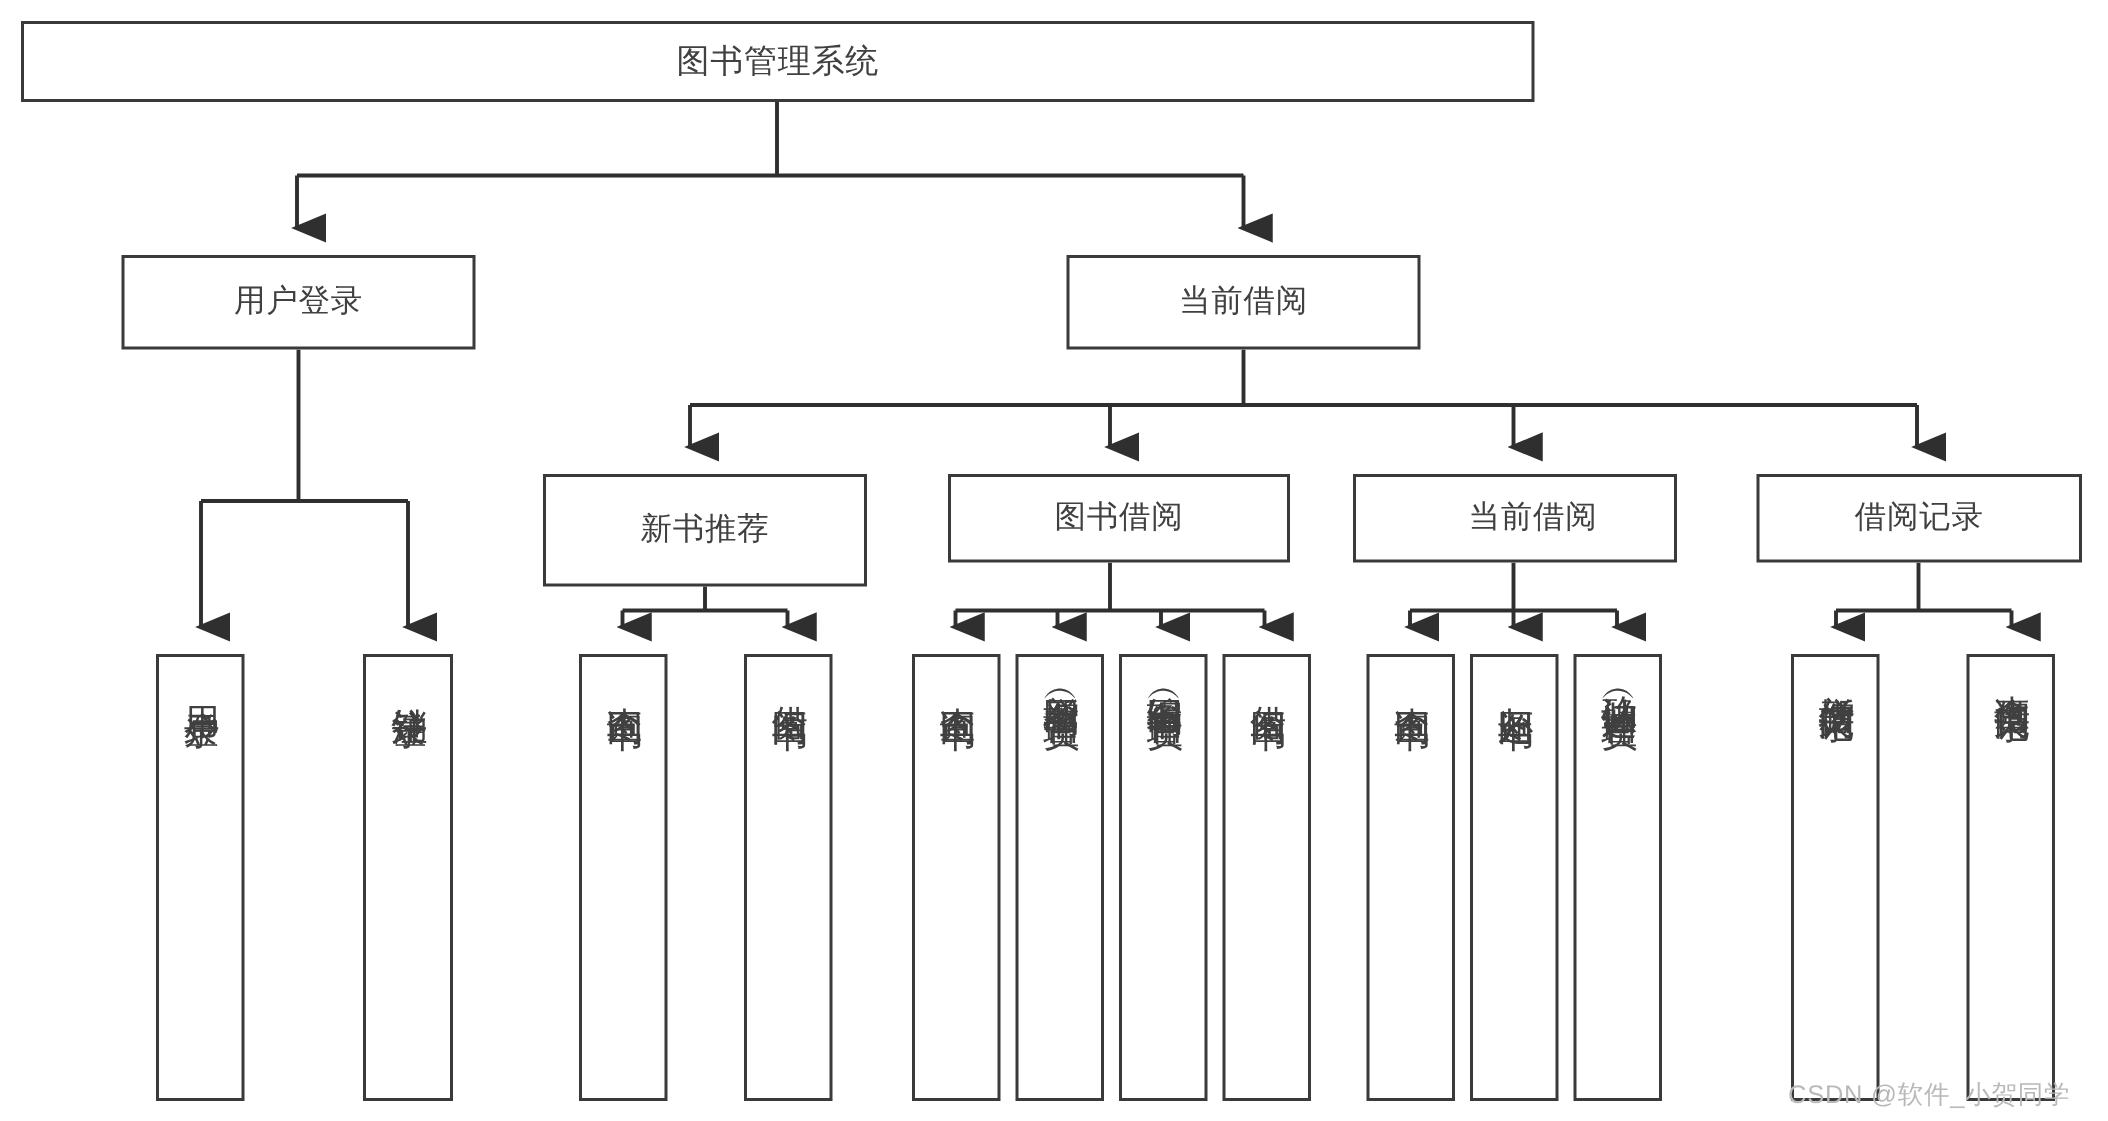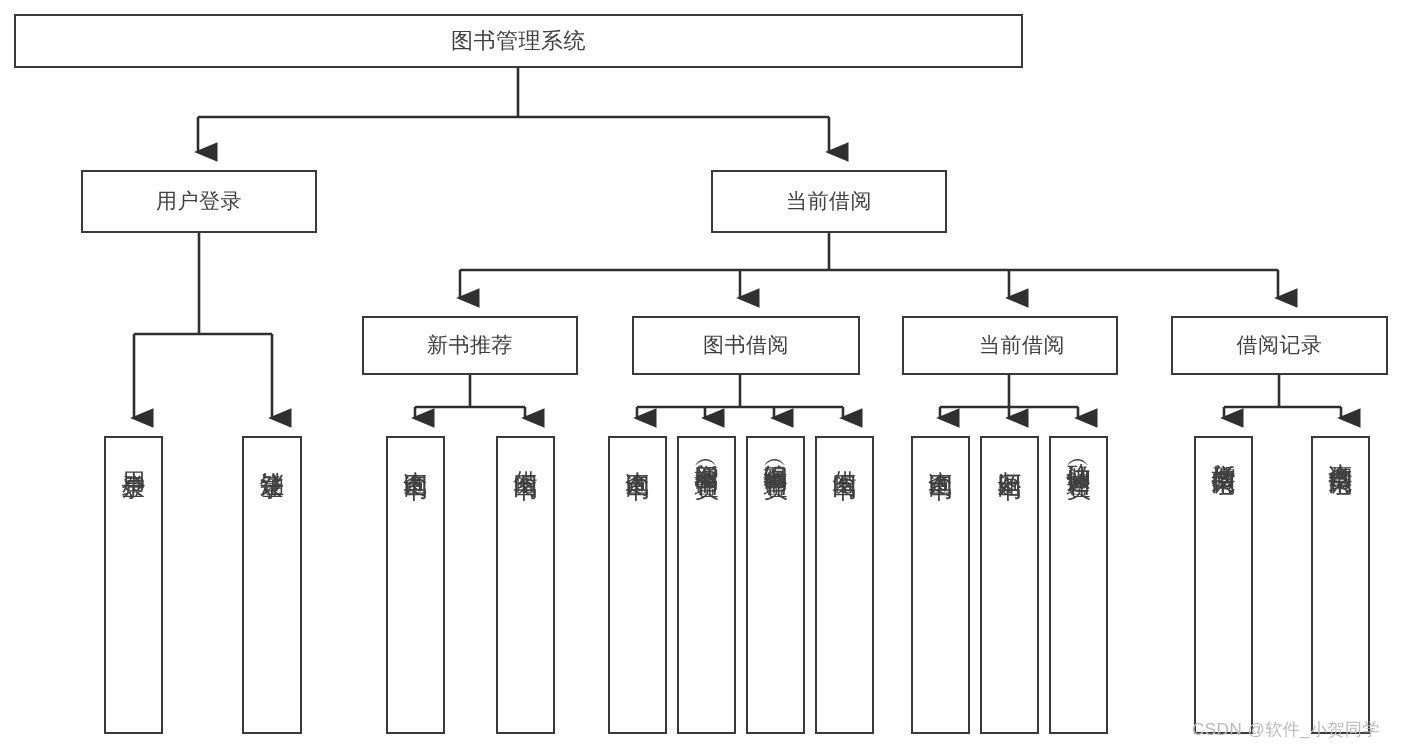--- a/index.html
+++ b/index.html
@@ -134,21 +134,21 @@
     <span class="node-label">图书管理系统</span>
   </div>
 
   <div class="node horiz" style="left:81px; top:170px; width:236px; height:63px;">
     <span class="node-label">用户登录</span>
   </div>
   <div class="node horiz" style="left:711px; top:170px; width:236px; height:63px;">
     <span class="node-label">当前借阅</span>
   </div>
 
-  <div class="node horiz" style="left:362px; top:316px; width:216px; height:59px;">
+  <div class="node horiz" style="left:362px; top:316px; width:216px; height:75px;">
     <span class="node-label">新书推荐</span>
   </div>
   <div class="node horiz" style="left:632px; top:316px; width:228px; height:59px;">
     <span class="node-label">图书借阅</span>
   </div>
   <div class="node horiz" style="left:902px; top:316px; width:216px; height:59px;padding-left:24px;">
     <span class="node-label">当前借阅</span>
   </div>
   <div class="node horiz" style="left:1171px; top:316px; width:217px; height:59px;">
     <span class="node-label">借阅记录</span>

